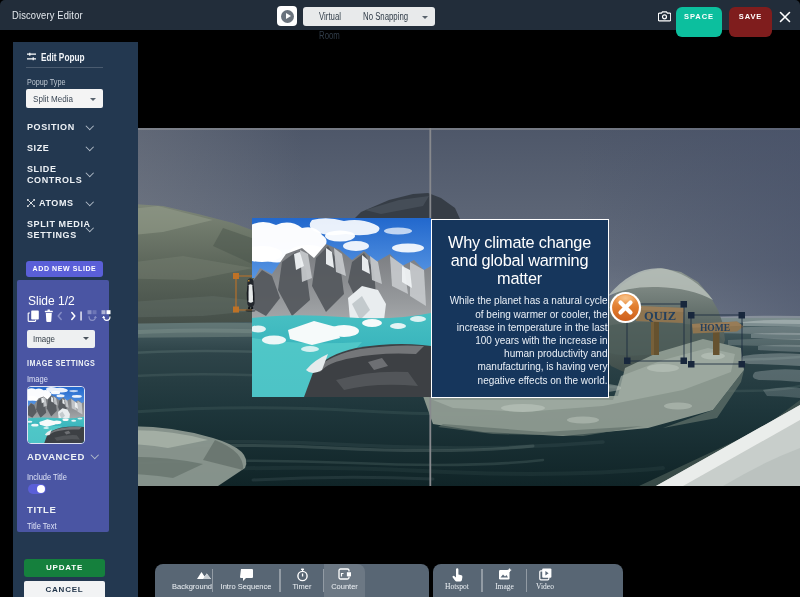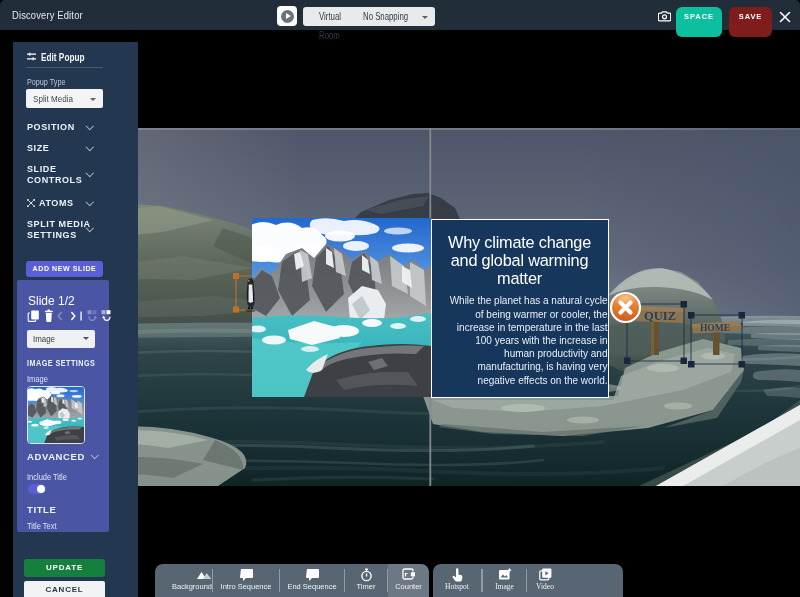--- a/index.html
+++ b/index.html
@@ -426,26 +426,20 @@
       <div class="lb">Background</div>
     </div>
   <div class="div"></div>
   <div class="cell" style="width:66px;">
       <div class="ic"><svg width="13" height="13" viewBox="0 0 13 13">
           <path d="M1 1 h11 a1 1 0 0 1 1 1 v7 a1 1 0 0 1 -1 1 h-6 l-3 3 v-3 h-2 a1 1 0 0 1 -1 -1 z" fill="#fff"></path>
         </svg></div>
       <div class="lb">Intro Sequence</div>
     </div>
   <div class="div"></div>
-  <div class="cell" style="width:64px;">
-      <div class="ic"><svg width="13" height="13" viewBox="0 0 13 13">
-          <path d="M1 1 h11 a1 1 0 0 1 1 1 v7 a1 1 0 0 1 -1 1 h-6 l-3 3 v-3 h-2 a1 1 0 0 1 -1 -1 z" fill="#fff"></path>
-        </svg></div>
-      <div class="lb">End Sequence</div>
-    </div>
   <div class="div"></div>
   <div class="cell" style="width:42px;">
       <div class="ic"><svg width="13" height="14" viewBox="0 0 13 14">
           <circle cx="6.5" cy="8" r="4.6" fill="none" stroke="#fff" stroke-width="1.4"></circle>
           <rect x="5" y="0.5" width="3" height="1.6" rx=".6" fill="#fff"></rect>
           <rect x="6" y="2" width="1.2" height="2" fill="#fff"></rect>
           <rect x="5.9" y="5.5" width="1.3" height="3" fill="#fff"></rect>
         </svg></div>
       <div class="lb">Timer</div>
     </div>

